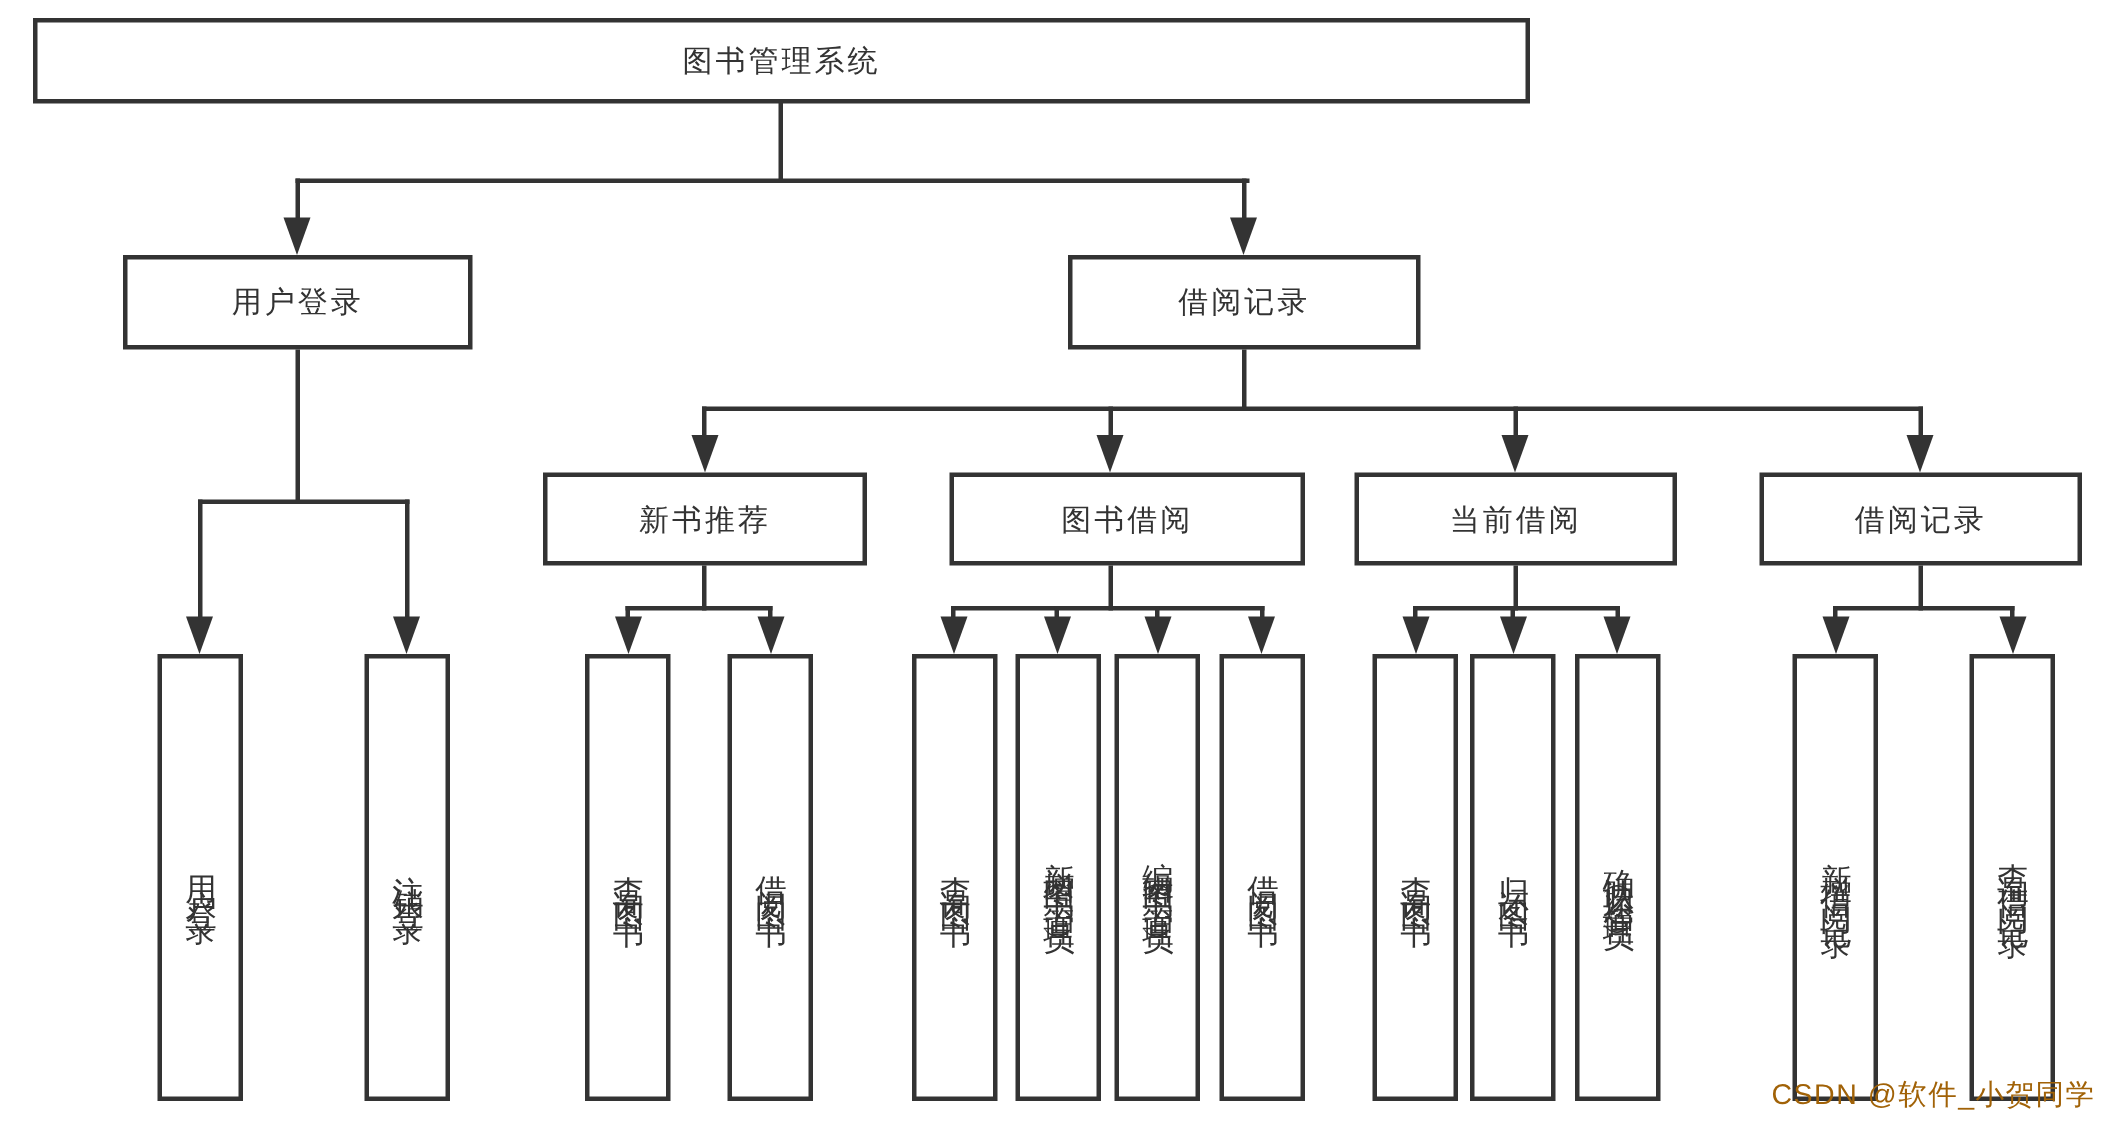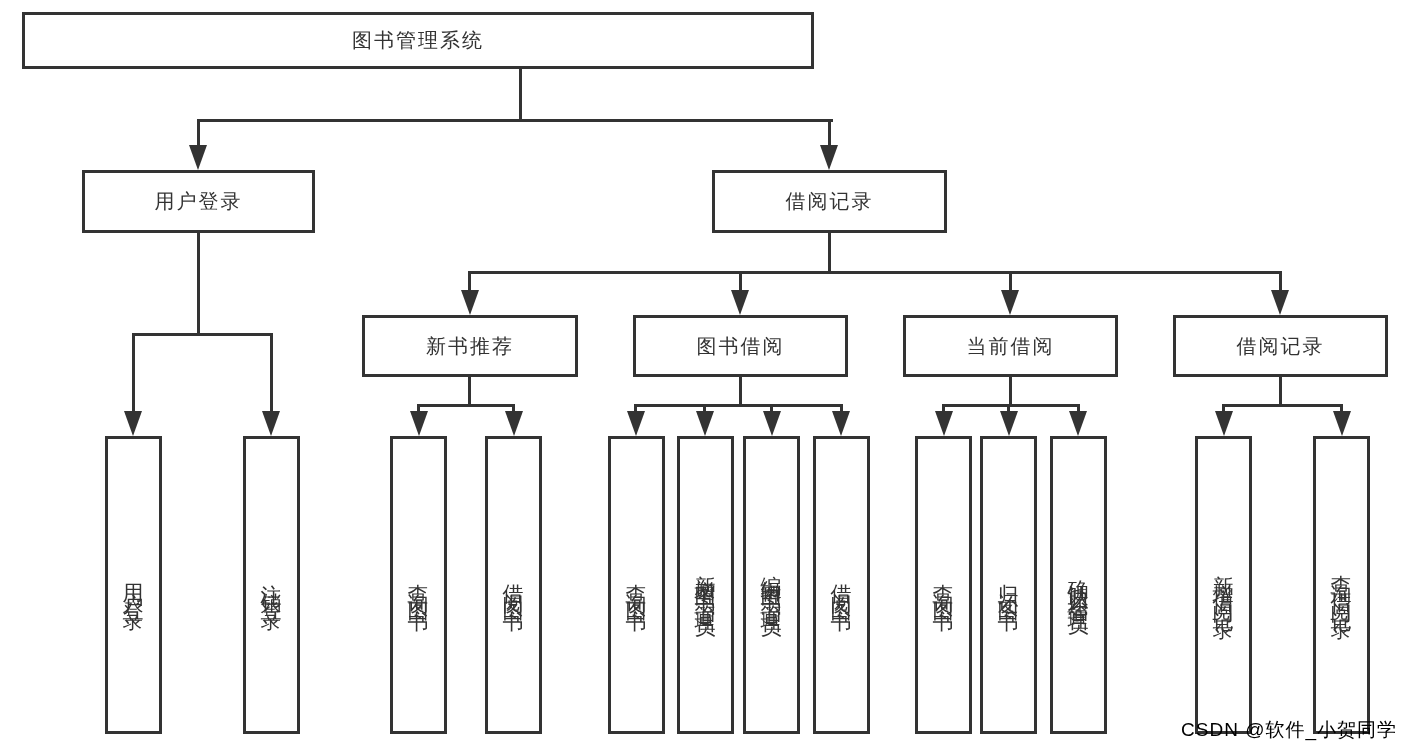--- a/index.html
+++ b/index.html
@@ -17,30 +17,30 @@
     font-size:21px;letter-spacing:9px;color:#333333;line-height:1;
   }
   .hline{position:absolute;height:3px;background:#333333;}
   .vline{position:absolute;width:3px;background:#333333;}
   .arr{
     position:absolute;width:0;height:0;
     border-left:9px solid transparent;border-right:9px solid transparent;
     border-top:25px solid #333333;
   }
   .watermark{
-    position:absolute;right:8px;bottom:4px;font-size:19px;color:#000000;
+    position:absolute;right:8px;bottom:4px;font-size:19px;color:#a16207;
     letter-spacing:1px;white-space:nowrap;
   }
 </style>
 </head>
 <body>
 
 <div id="stage">
 
-  <div class="box hbox" style="left:22px;top:12px;width:792px;height:57px;">
+  <div class="box hbox" style="left:22px;top:12px;width:998px;height:57px;">
     <span>图书管理系统</span>
   </div>
 
   <div>
     <div class="vline" style="left:519px;top:68px;height:54px;"></div>
     <div class="hline" style="left:197px;top:119px;width:636px;"></div>
     <div class="vline" style="left:197px;top:119px;height:29px;"></div>
     <div class="arr" style="left:189px;top:145px;"></div>
     <div class="vline" style="left:828px;top:119px;height:29px;"></div>
     <div class="arr" style="left:820px;top:145px;"></div>
@@ -71,21 +71,21 @@
     <div class="arr" style="left:731px;top:290px;"></div>
     <div class="vline" style="left:1009px;top:271px;height:22px;"></div>
     <div class="arr" style="left:1001px;top:290px;"></div>
     <div class="vline" style="left:1279px;top:271px;height:22px;"></div>
     <div class="arr" style="left:1271px;top:290px;"></div>
   </div>
 
   <div class="box hbox" style="left:362px;top:315px;width:216px;height:62px;">
     <span>新书推荐</span>
   </div>
-  <div class="box hbox" style="left:633px;top:315px;width:215px;height:62px;">
+  <div class="box hbox" style="left:633px;top:315px;width:237px;height:62px;">
     <span>图书借阅</span>
   </div>
   <div class="box hbox" style="left:1173px;top:315px;width:215px;height:62px;">
     <span>借阅记录</span>
   </div>
   <div class="box hbox" style="left:903px;top:315px;width:215px;height:62px;">
     <span>当前借阅</span>
   </div>
 
   <div>

